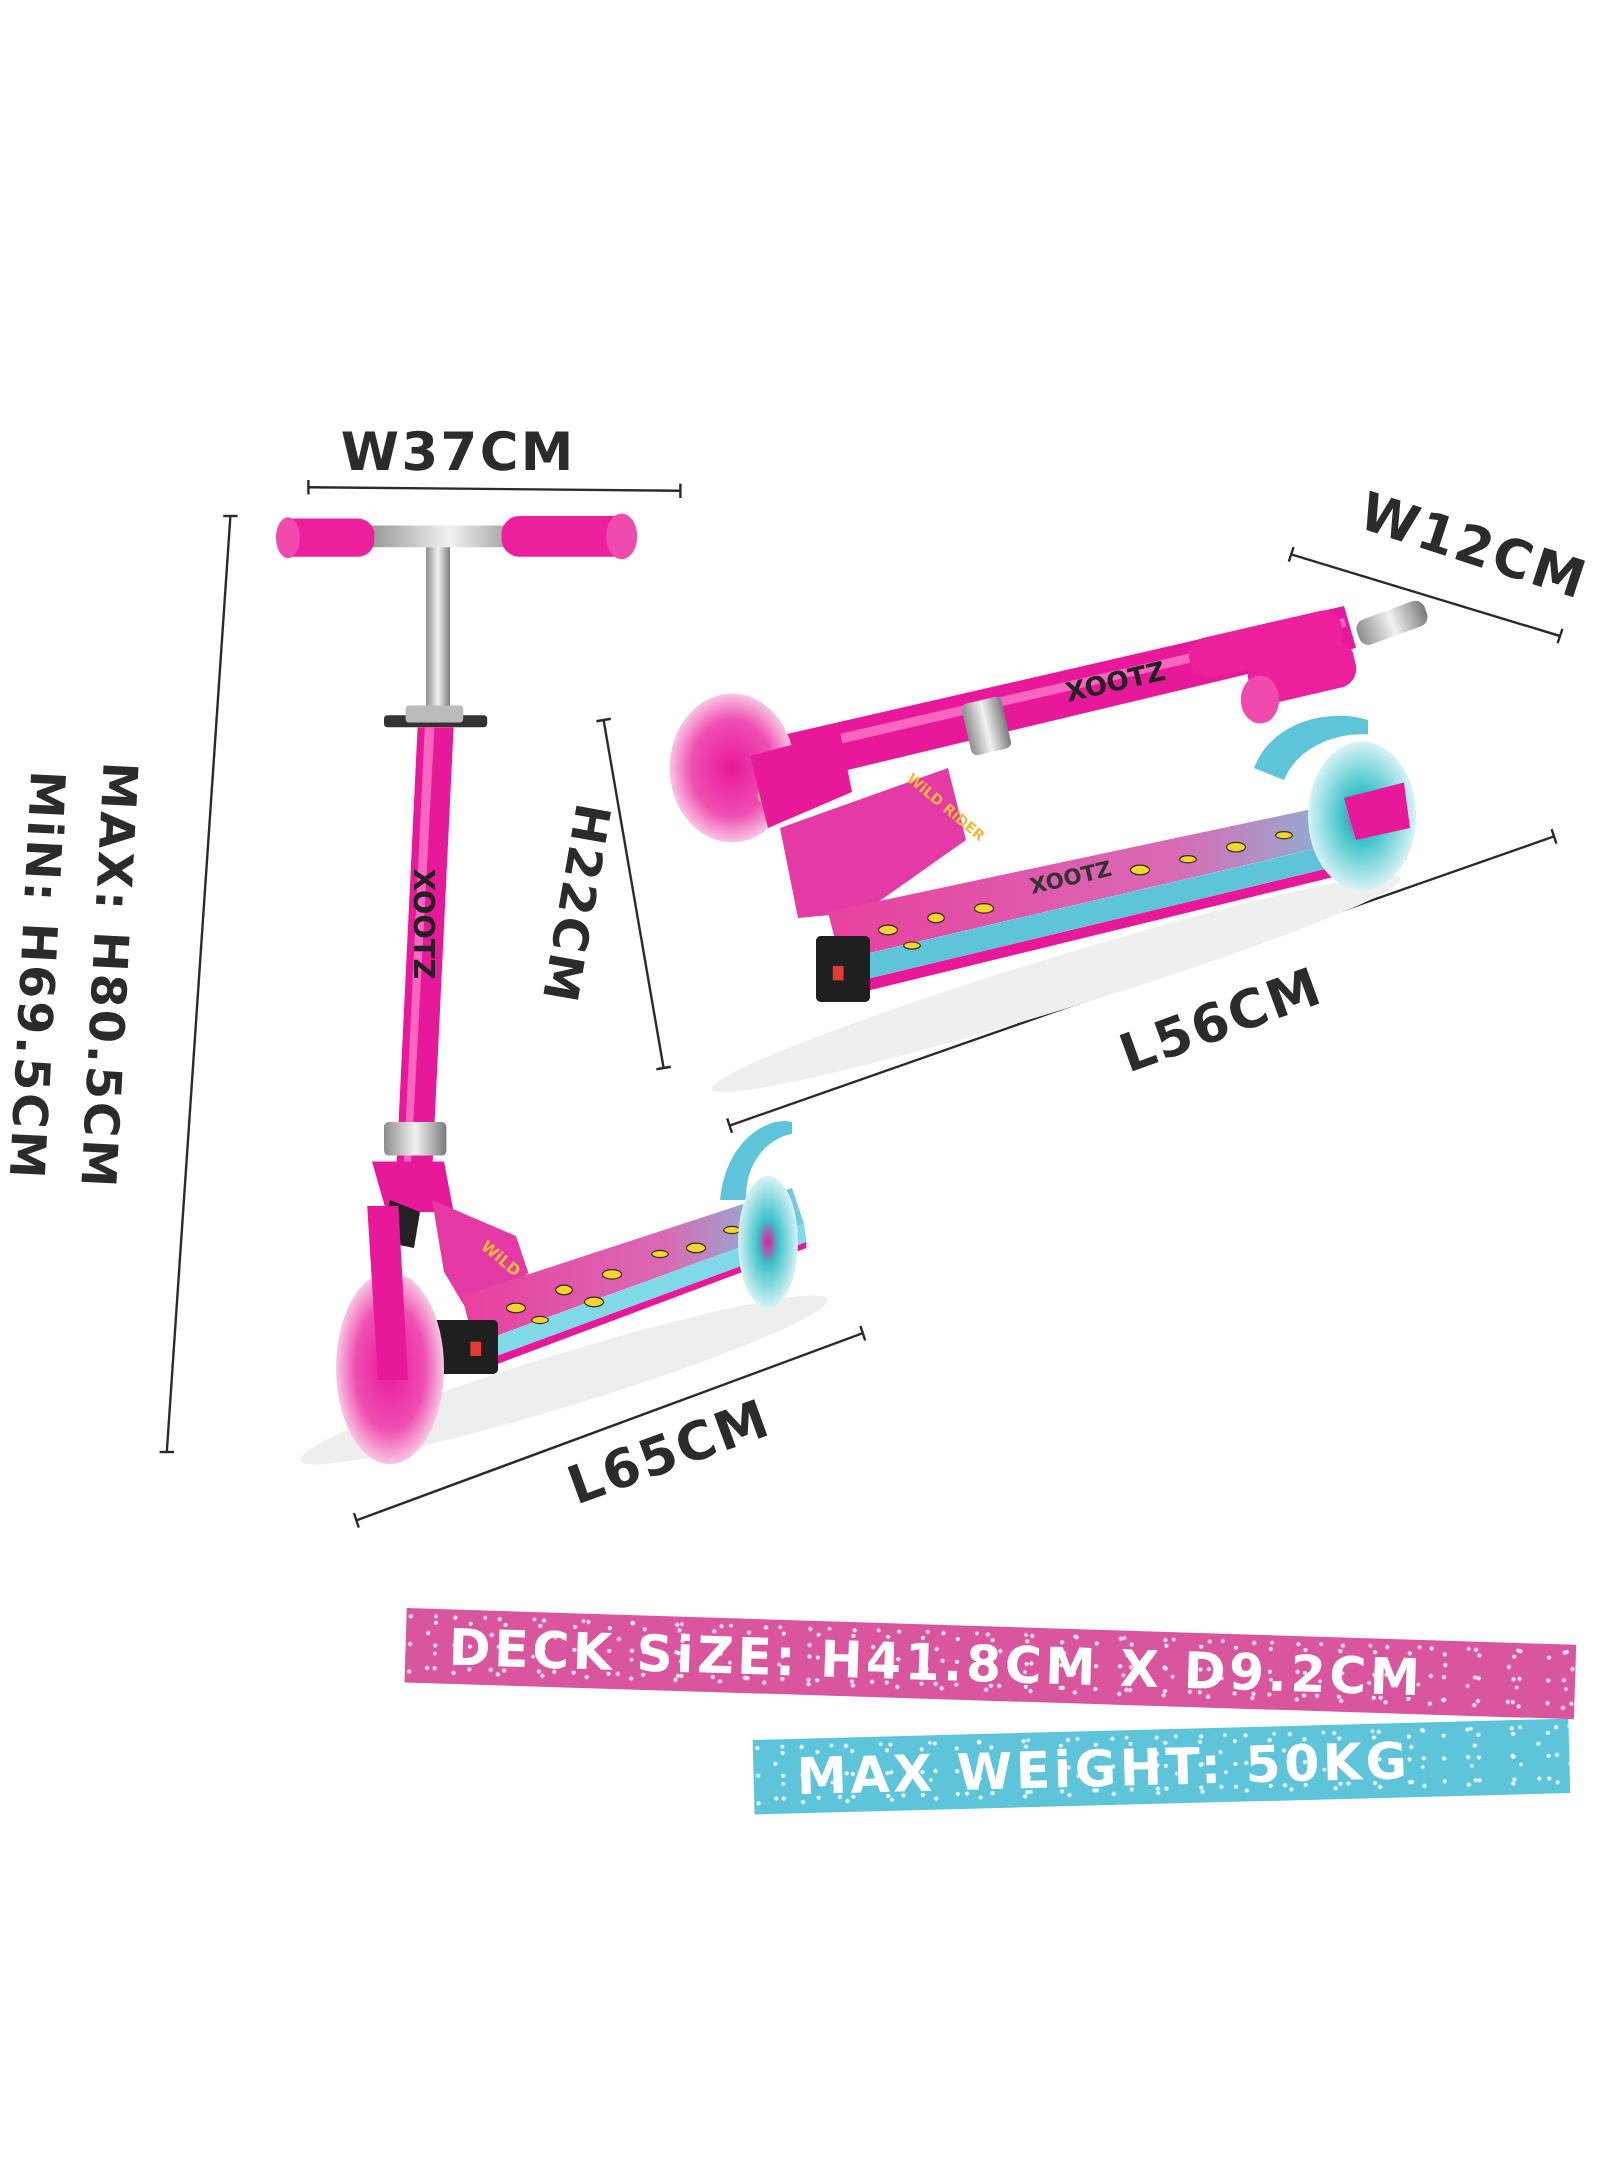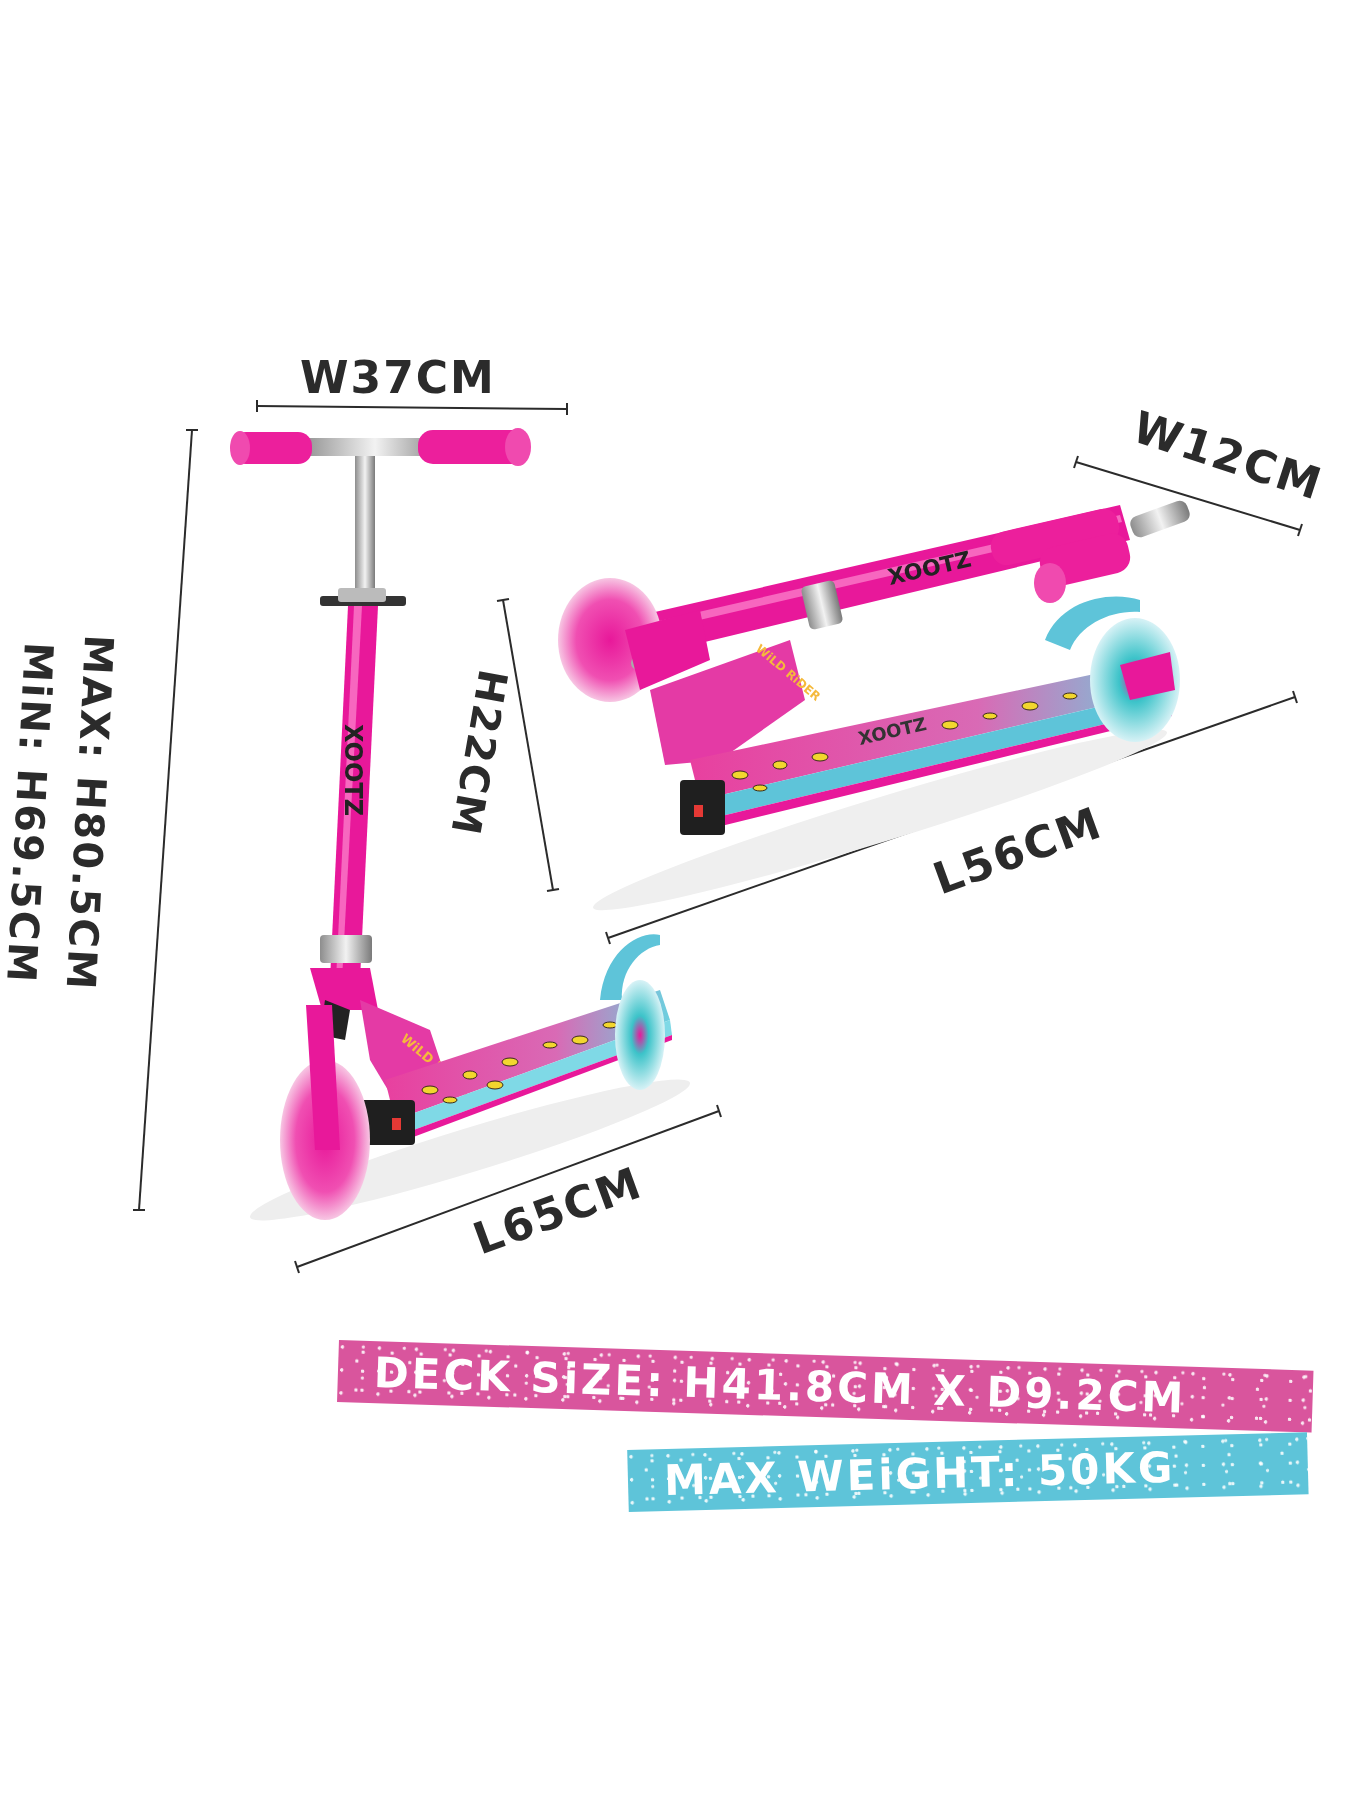--- a/index.html
+++ b/index.html
@@ -203,21 +203,21 @@
       <rect x="694" y="805" width="9" height="12" fill="#e53935"></rect>
 
       <path d="M1045,640 C1060,600 1110,590 1140,600 L1140,612 C1110,610 1080,625 1070,650 Z" fill="#5ec4d9"></path>
       <g>
           <ellipse cx="1135" cy="680" rx="45" ry="62" fill="url(#wheelCyan)"></ellipse>
         </g>
       <polygon points="1120,665 1170,652 1175,690 1130,700" fill="#e8189a"></polygon>
     </g>
   </svg>
 
-  <div class="dim-label" style="left:300px;top:352px;font-size:44px;">W37CM</div>
+  <div class="dim-label" style="left:284px;top:352px;font-size:44px;">W37CM</div>
 
   <div class="dim-label" style="left:-100px;top:790px;width:380px;text-align:center;font-size:40px;transform:rotate(93deg);">MAX: H80.5CM</div>
   <div class="dim-label" style="left:-160px;top:790px;width:380px;text-align:center;font-size:40px;transform:rotate(93deg);">MiN: H69.5CM</div>
 
   <div class="dim-label" style="left:470px;top:1185px;font-size:44px;transform:rotate(-20deg);">L65CM</div>
 
   <div class="dim-label" style="left:400px;top:726px;width:160px;text-align:center;font-size:40px;transform:rotate(100deg);">H22CM</div>
 
   <div class="dim-label" style="left:1130px;top:430px;font-size:44px;transform:rotate(18deg);">W12CM</div>
 

